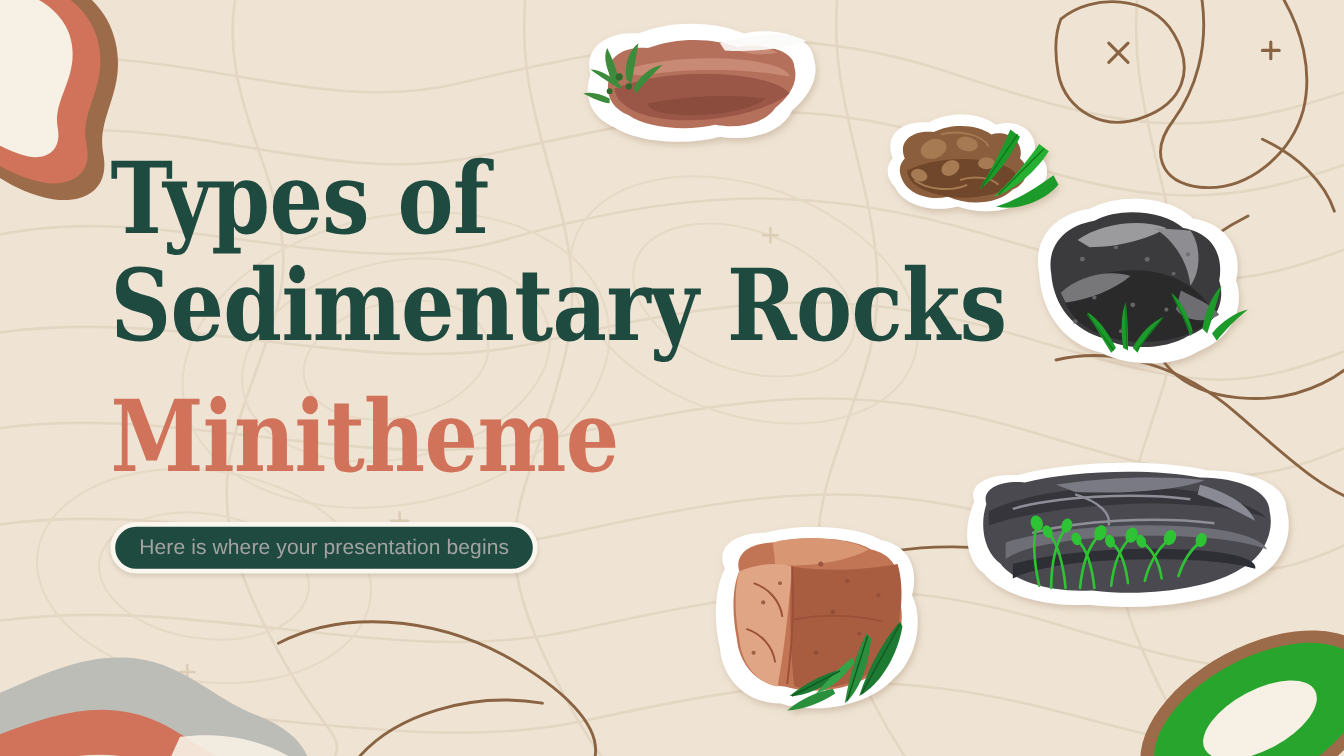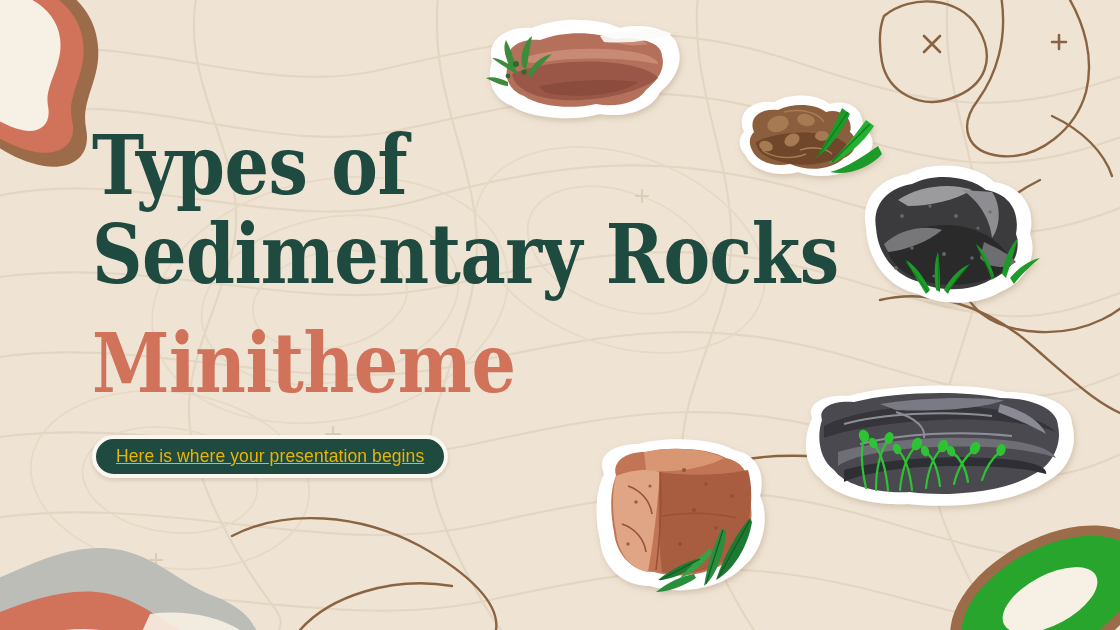--- a/index.html
+++ b/index.html
@@ -64,26 +64,25 @@
     height:43px;
     padding:0 20px;
     display:flex;
     align-items:center;
     background:#1E4A40;
     border:4px solid #FBF6EE;
     border-radius:22px;
     box-shadow:0 2px 4px rgba(90,70,50,0.18);
   }
   #banner-text {
-    color:#eab308;
+    color:#a3a3a3;
     font-size:17.5px;
     font-family:"Liberation Sans", sans-serif;
     letter-spacing:0.1px;
     white-space:nowrap;
-    text-decoration:underline;
   }
 </style>
 </head>
 <body>
 
 <div id="slide">
 
   <svg class="layer" id="bg-topo" viewBox="0 0 1120 630">
     <rect x="0" y="0" width="1120" height="630" fill="#EFE4D4"></rect>
     <g fill="none" stroke="#E3D6C2" stroke-width="2.2">

